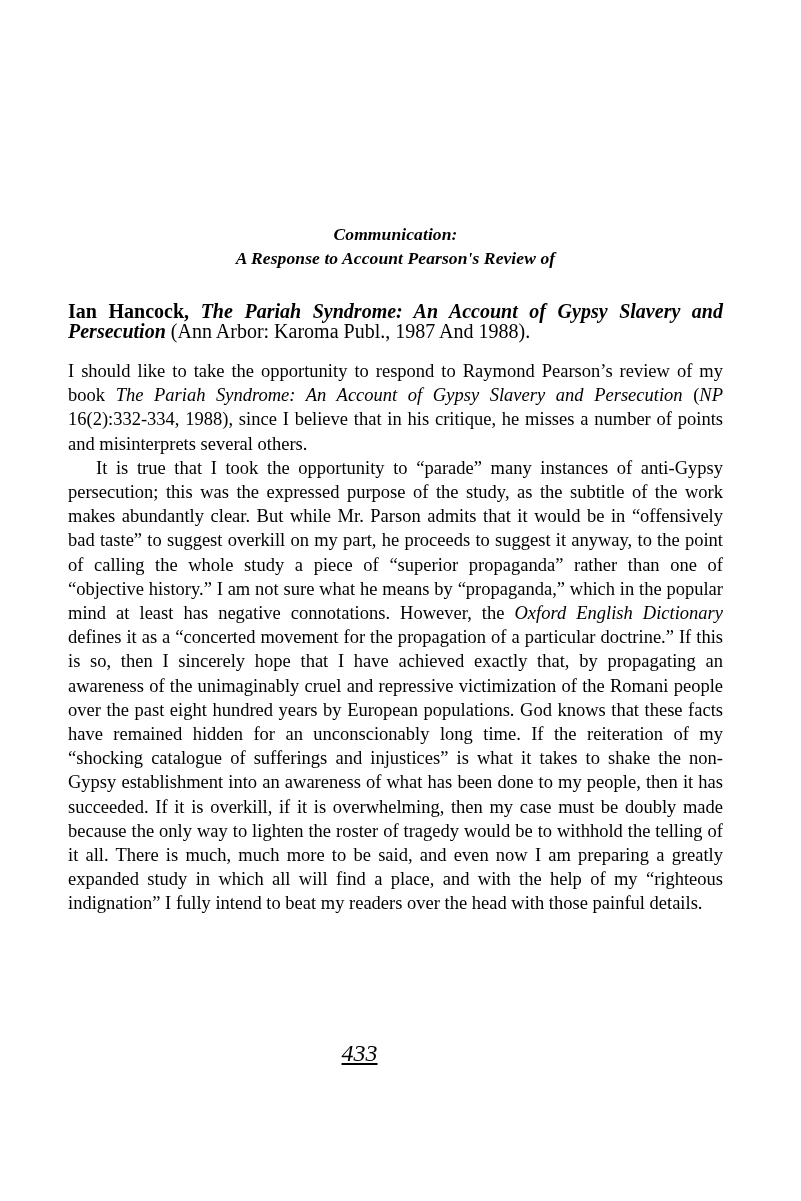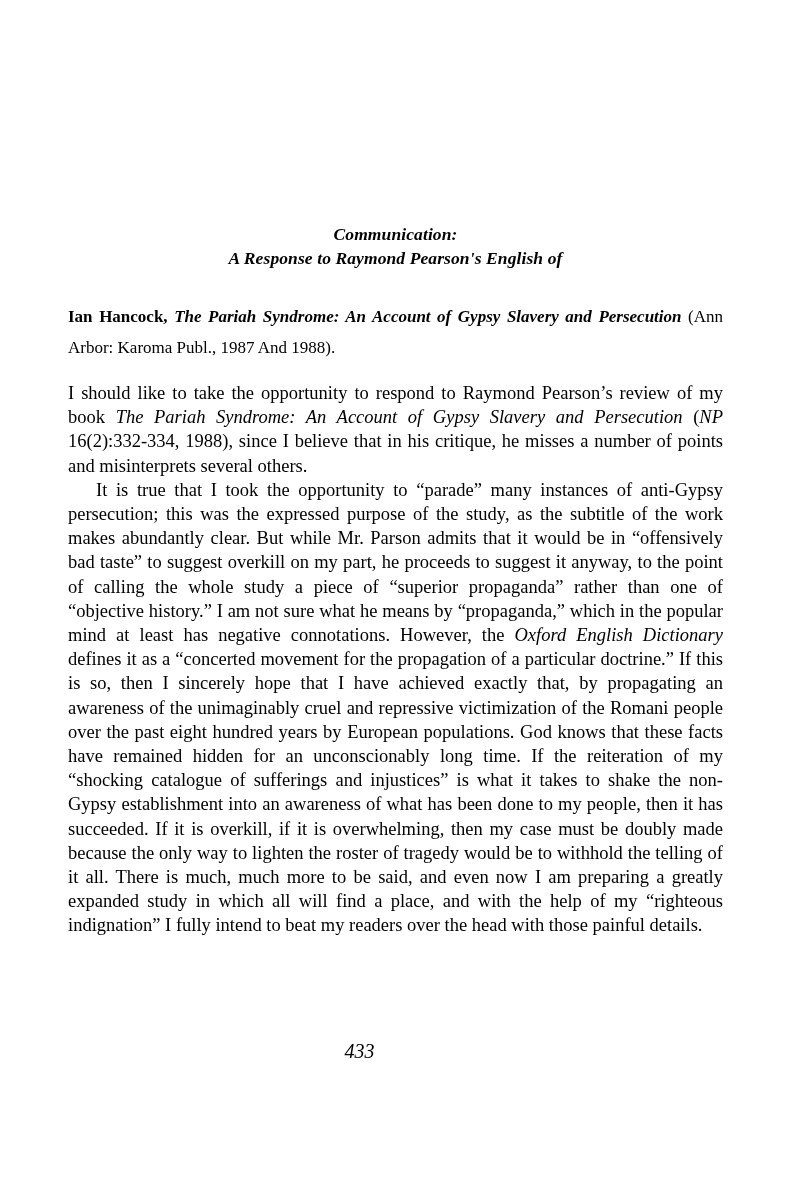--- a/index.html
+++ b/index.html
@@ -35,22 +35,22 @@
     font-style: italic;
     font-size: 17.5px;
     line-height: 24px;
     letter-spacing: 0.1px;
   }
   .title-line-1 { display: block; }
   .title-line-2 { display: block; }
 
   .byline {
     margin-top: 31px;
-    font-size: 17px;
-    line-height: 31px;
+    font-size: 20px;
+    line-height: 20px;
     text-align: justify;
     text-justify: inter-word;
   }
   .byline .author { font-weight: bold; }
   .byline .work {
     font-weight: bold;
     font-style: italic;
   }
   .byline .imprint { font-weight: normal; font-style: normal; }
 
@@ -66,33 +66,34 @@
   .para.indented { text-indent: 28px; }
   .it { font-style: italic; }
 
   .folio {
     position: absolute;
     left: 0;
     top: 1040px;
     width: 719px;
     text-align: center;
     font-style: italic;
-    font-size: 20px;
+    font-size: 24px;
+    text-decoration: underline;
   }
 </style>
 </head>
 <body>
 
 <div class="page">
 
   <div class="content">
 
     <div class="title-block">
       <span class="title-line-1">Communication:</span>
-      <span class="title-line-2">A Response to Raymond Pearson's English of</span>
+      <span class="title-line-2">A Response to Account Pearson's Review of</span>
     </div>
 
     <div class="byline"><span class="author">Ian Hancock,</span> <span class="work">The Pariah Syndrome: An Account of Gypsy Slavery and Persecution</span> <span class="imprint">(Ann Arbor: Karoma Publ., 1987 And 1988).</span></div>
 
     <p class="para first"><span>I should like to take the opportunity to respond to Raymond Pearson’s review of my book </span><span class="it">The Pariah Syndrome: An Account of Gypsy Slavery and Persecution</span><span> (</span><span class="it">NP</span><span> 16(2):332-334, 1988), since I believe that in his critique, he misses a number of points and misinterprets several others.</span></p>
 
     <p class="para indented"><span>It is true that I took the opportunity to “parade” many instances of anti-Gypsy persecution; this was the expressed purpose of the study, as the subtitle of the work makes abundantly clear. But while Mr. Parson admits that it would be in “offensively bad taste” to suggest overkill on my part, he proceeds to suggest it anyway, to the point of calling the whole study a piece of “superior propaganda” rather than one of “objective history.” I am not sure what he means by “propaganda,” which in the popular mind at least has negative connotations. However, the </span><span class="it">Oxford English Dictionary</span><span> defines it as a “concerted movement for the propagation of a particular doctrine.” If this is so, then I sincerely hope that I have achieved exactly that, by propagating an awareness of the unimaginably cruel and repressive victimization of the Romani people over the past eight hundred years by European populations. God knows that these facts have remained hidden for an unconscionably long time. If the reiteration of my “shocking catalogue of sufferings and injustices” is what it takes to shake the non-Gypsy establishment into an awareness of what has been done to my people, then it has succeeded. If it is overkill, if it is overwhelming, then my case must be doubly made because the only way to lighten the roster of tragedy would be to withhold the telling of it all. There is much, much more to be said, and even now I am preparing a greatly expanded study in which all will find a place, and with the help of my “righteous indignation” I fully intend to beat my readers over the head with those painful details.</span></p>
 
 
   </div>

